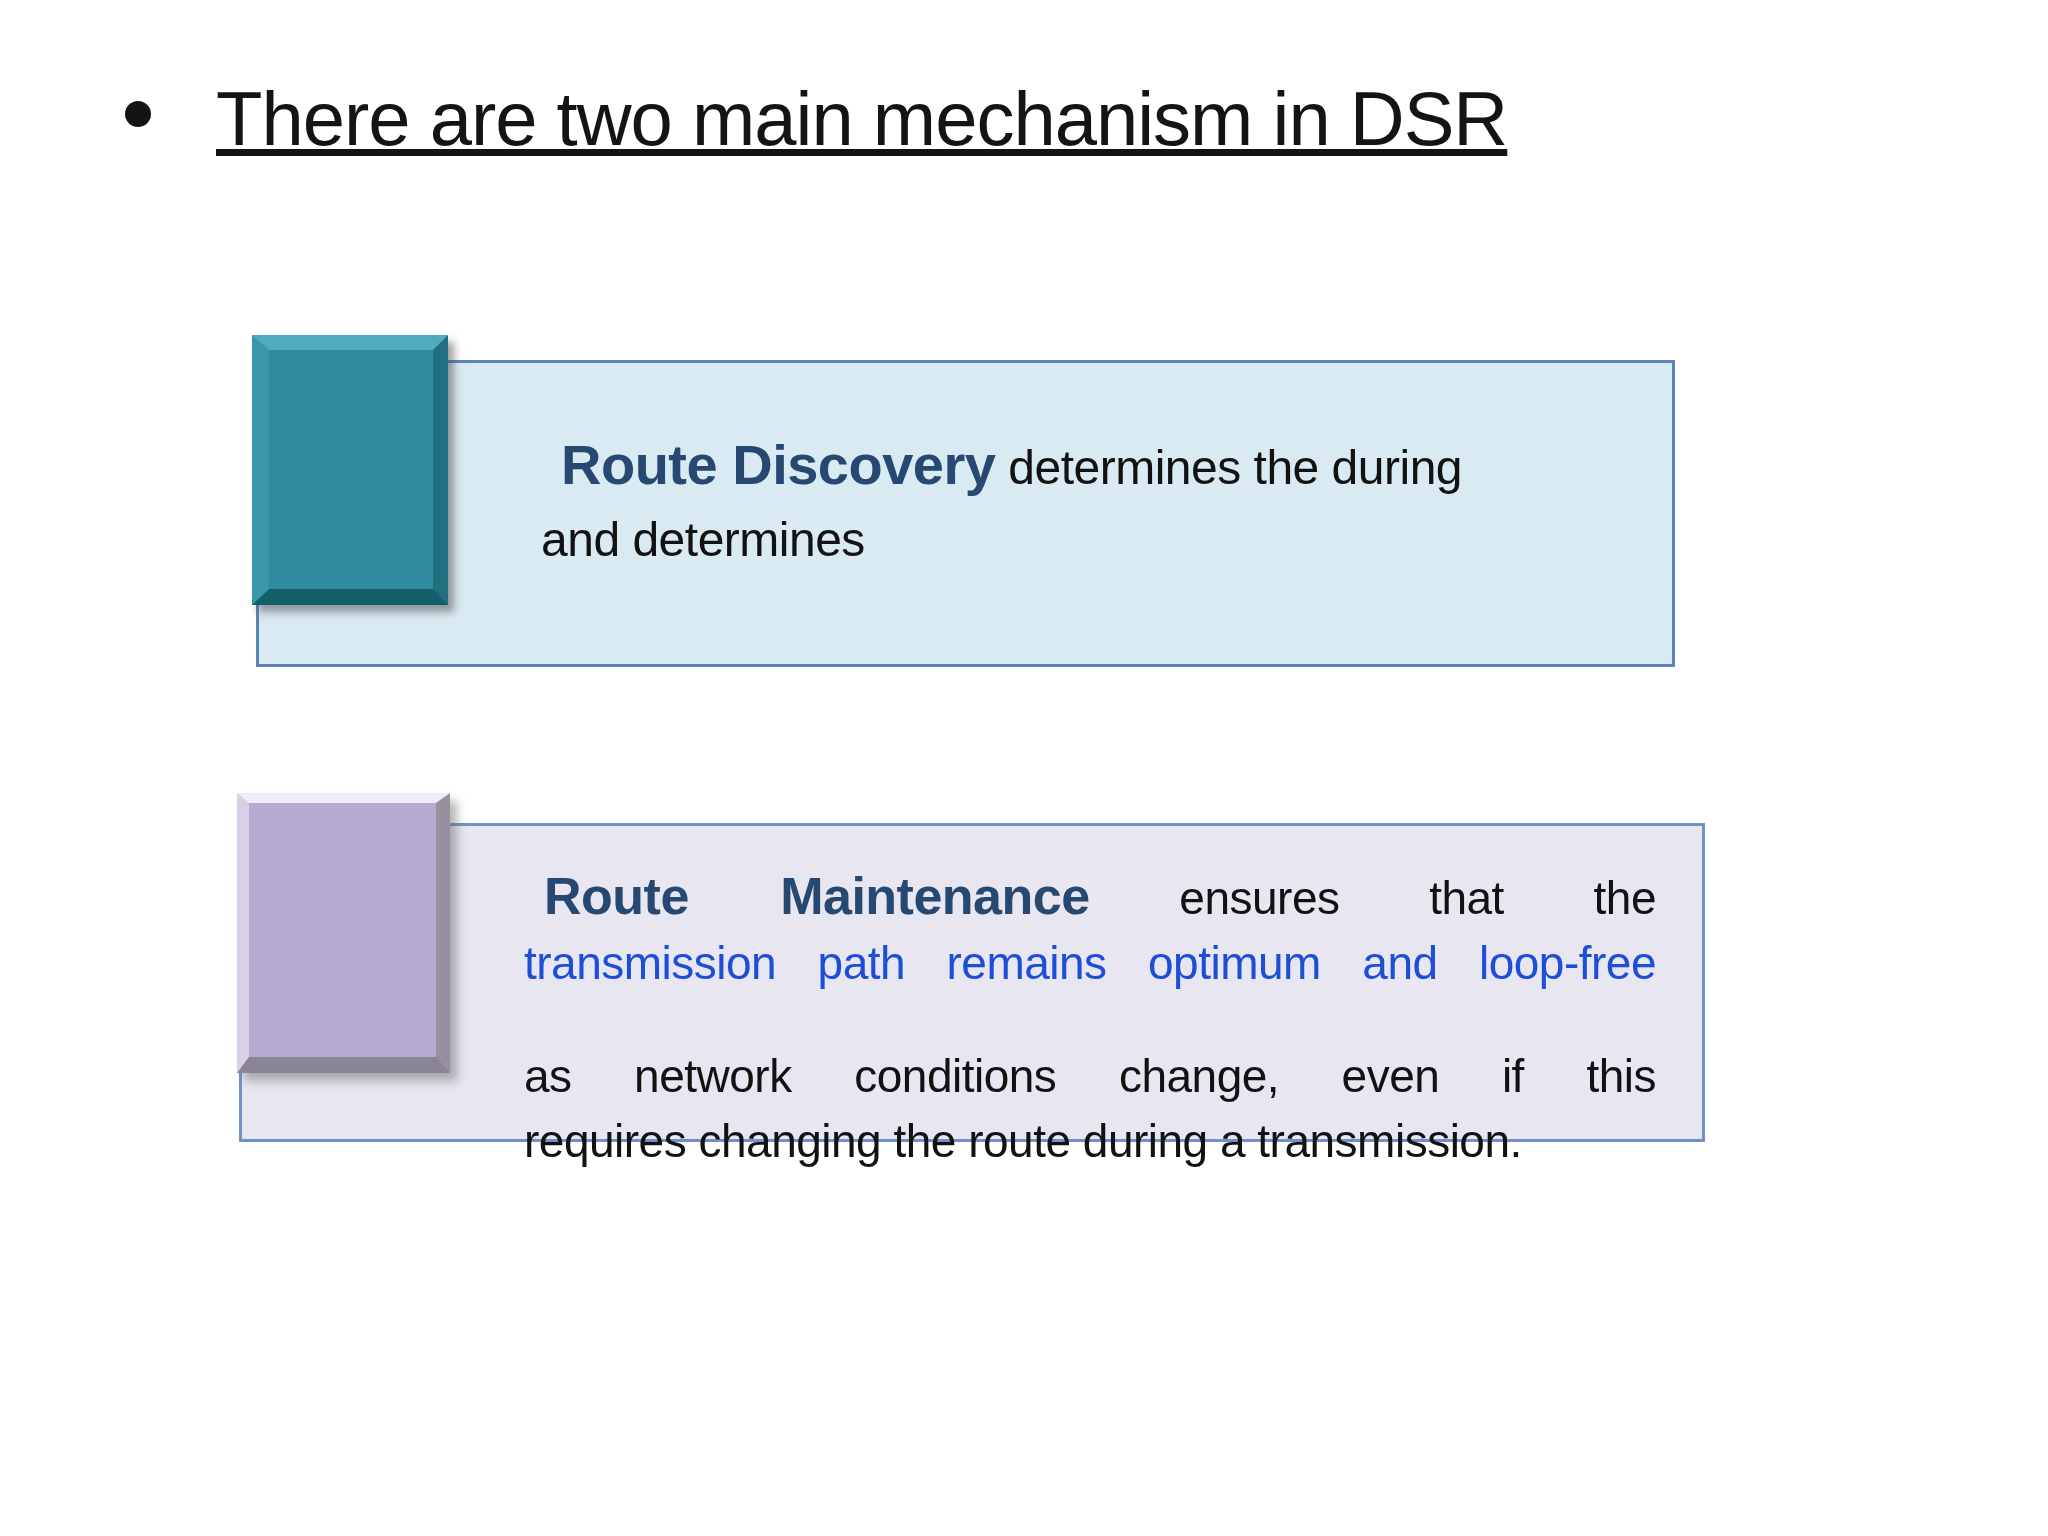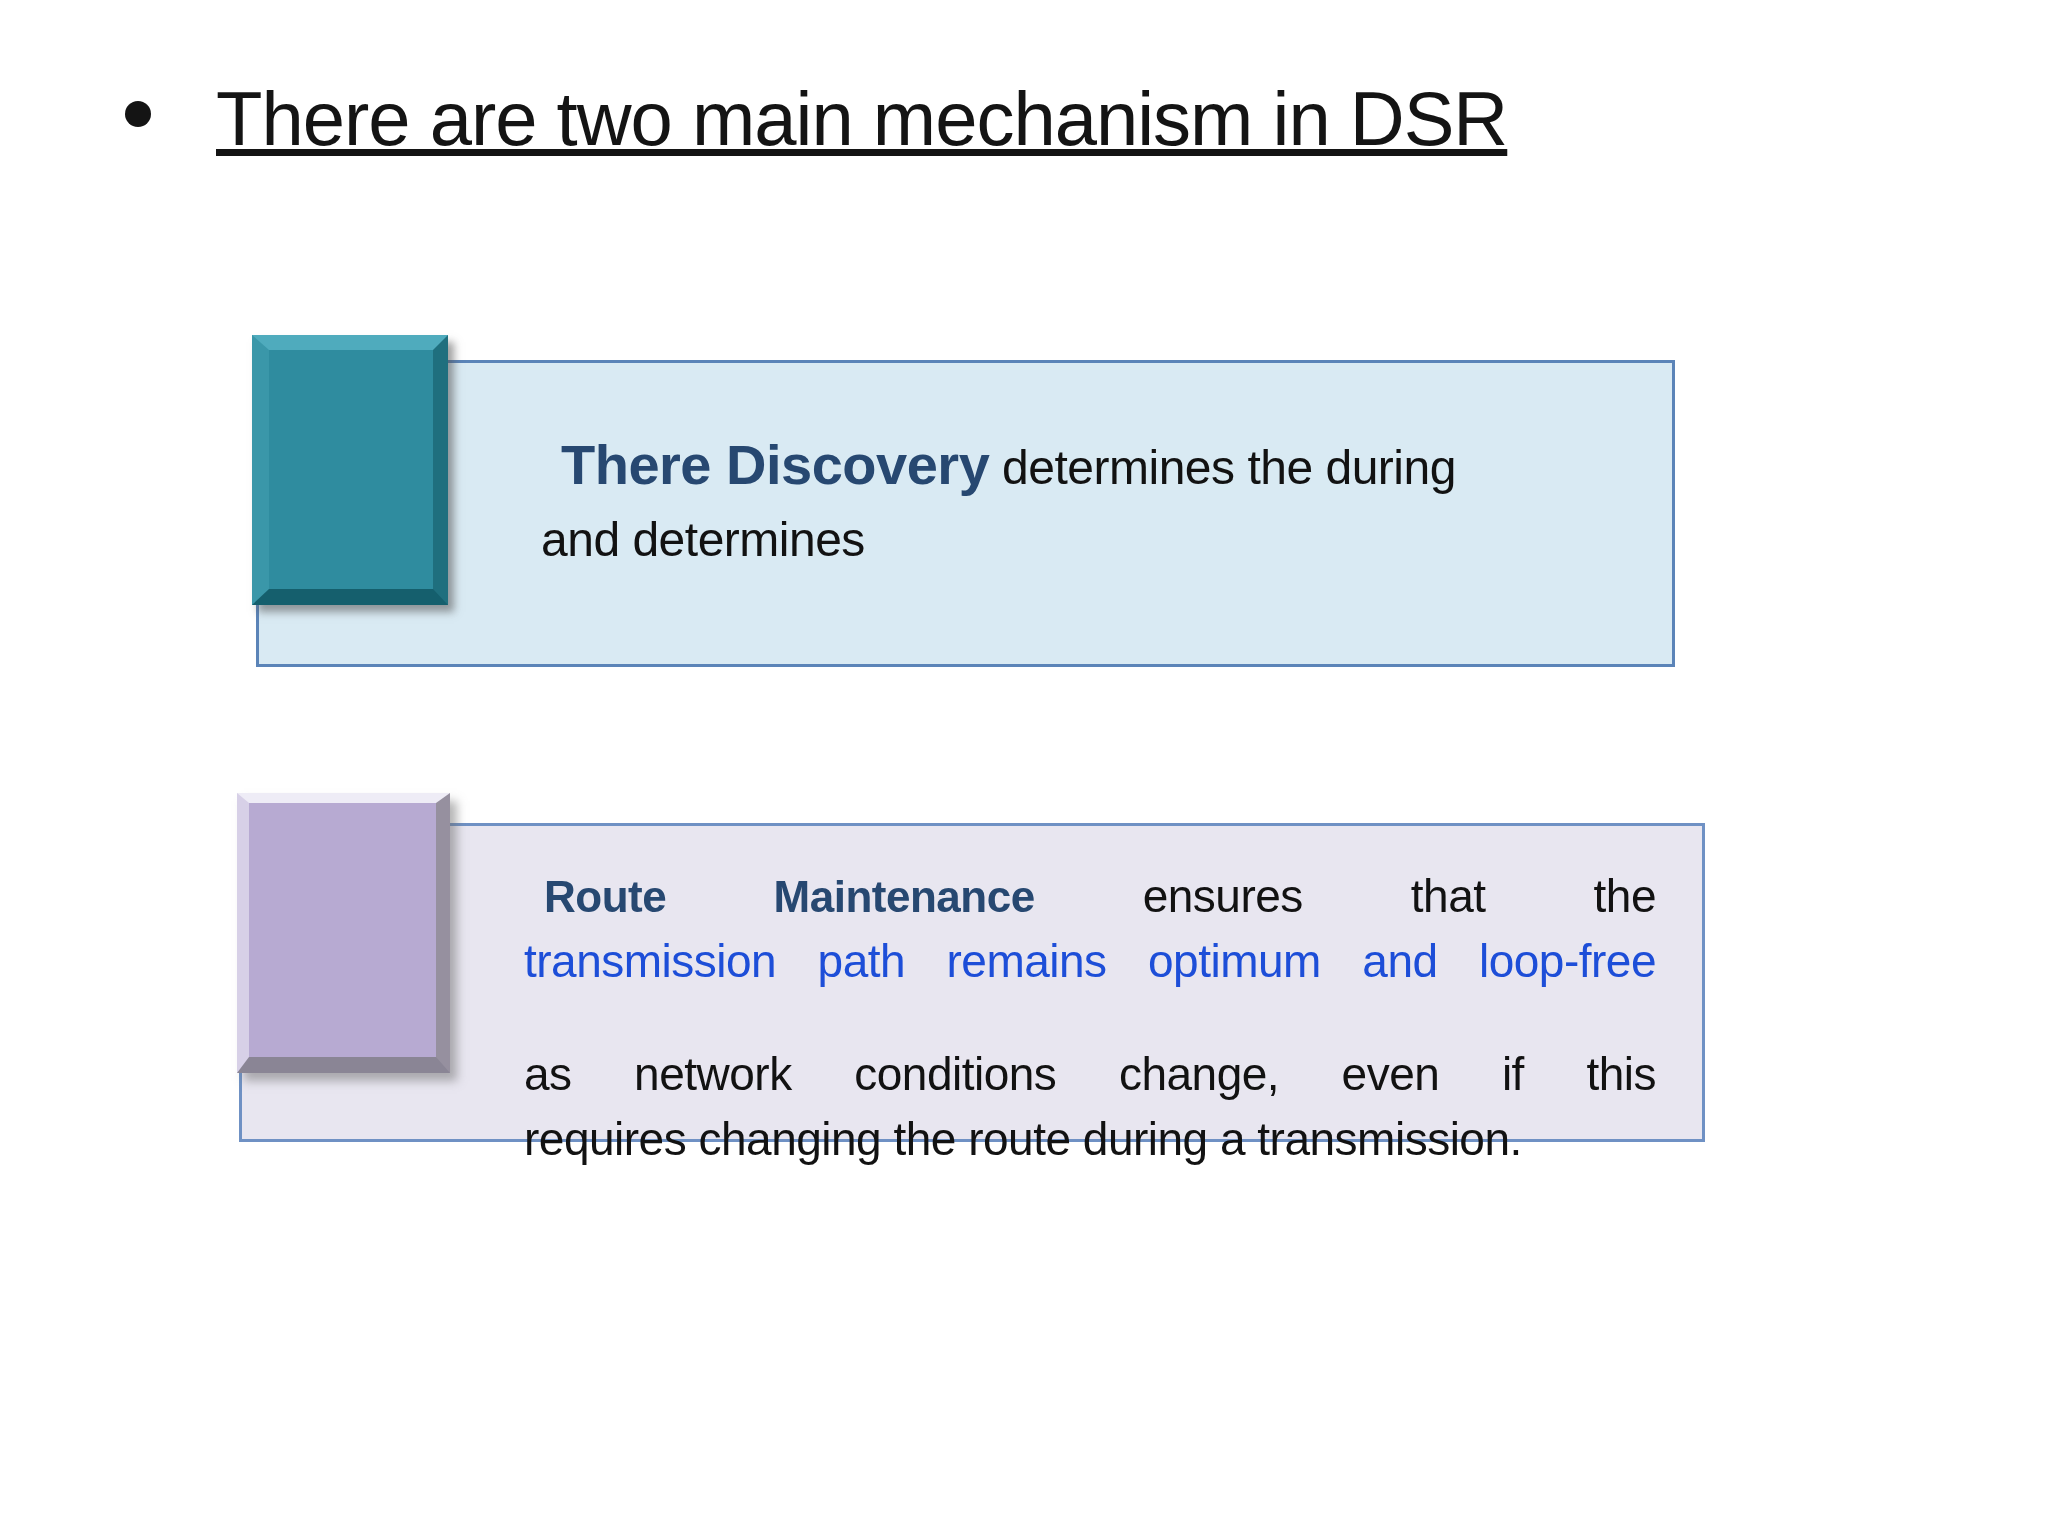--- a/index.html
+++ b/index.html
@@ -35,35 +35,35 @@
   .panel-2{left:239px;top:823px;width:1466px;height:319px;}
   .panel-text{position:absolute;}
   .panel-1 .panel-text{left:282px;right:88px;top:66px;}
   .panel-2 .panel-text{left:282px;right:46px;top:38px;}
   .line{letter-spacing:-0.5px;}
   .panel-1 .line{font-size:48px;line-height:72px;}
   .panel-2 .line{font-size:46px;line-height:65px;}
   .line:first-child{text-indent:20px;}
   .hd{font-weight:bold;}
   .panel-1 .hd{font-size:56px;}
-  .panel-2 .hd{font-size:44px;}
+  .panel-2 .hd{font-size:52px;}
   .just{text-align:justify;text-align-last:justify;}
 </style>
 </head>
 <body>
 
 <div class="slide">
 
   <div class="bullet"></div>
   <div class="title">There are two main mechanism in DSR</div>
 
   <div>
     <div class="panel panel-1" style="background: rgb(217, 234, 243); border-color: rgb(91, 132, 184);">
       <div class="panel-text">
-          <div class="line" style="color: rgb(18, 18, 18);"><span class="hd" style="color: rgb(39, 72, 113);">There Discovery</span><span> determines the during</span></div>
+          <div class="line" style="color: rgb(18, 18, 18);"><span class="hd" style="color: rgb(39, 72, 113);">Route Discovery</span><span> determines the during</span></div>
           <div class="line" style="color: rgb(18, 18, 18);"><span>and determines</span></div>
         </div>
     </div>
     <div class="chip chip-teal" style="background: rgb(47, 140, 159); border-color: rgb(79, 171, 189) rgb(31, 111, 126) rgb(21, 95, 109) rgb(58, 151, 169);"></div>
   </div>
 
   <div>
     <div class="panel panel-2" style="background: rgb(232, 230, 240); border-color: rgb(111, 145, 196);">
       <div class="panel-text">
           <div class="line just" style="color: rgb(18, 18, 18);"><span class="hd" style="color: rgb(39, 72, 113);">Route Maintenance</span><span> ensures that the</span></div>

